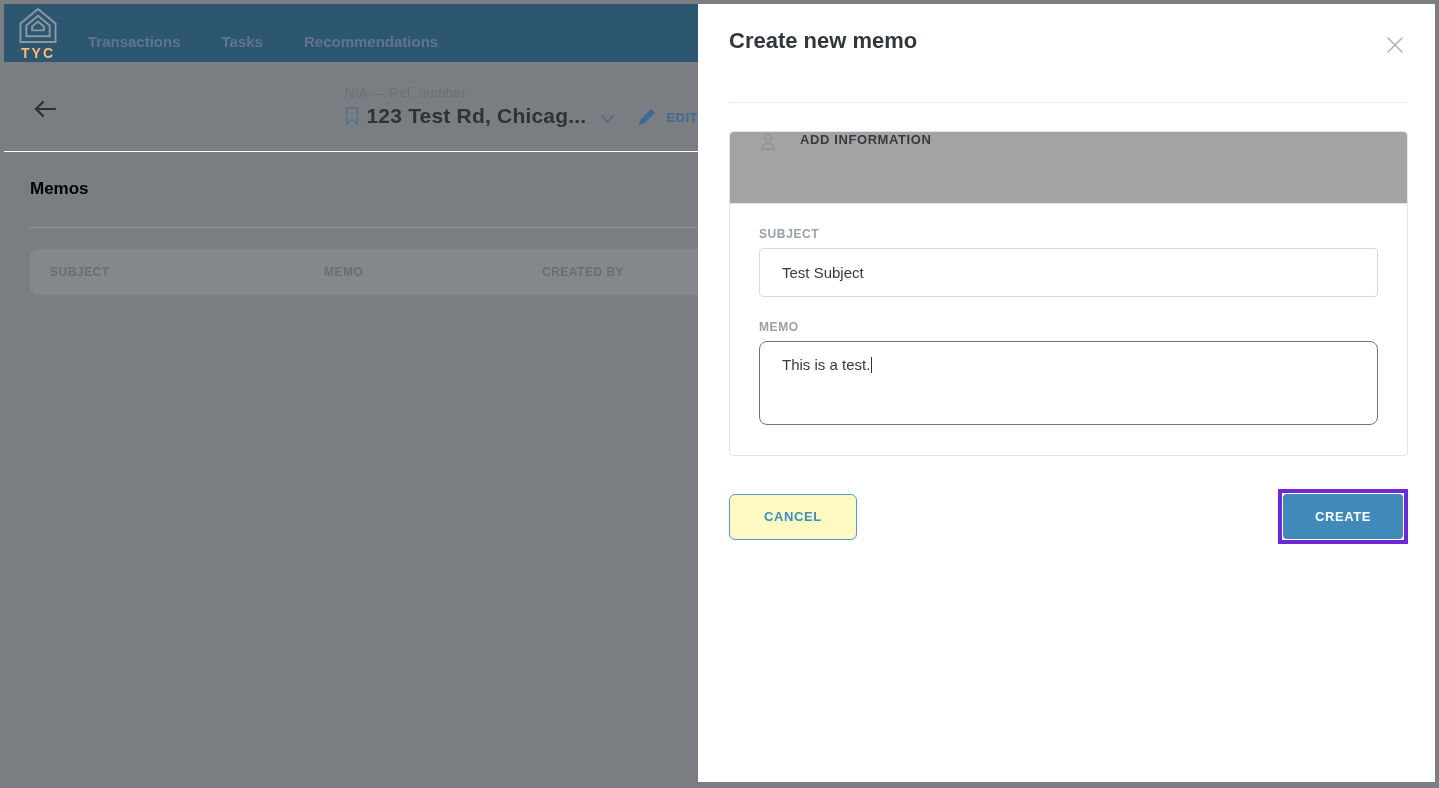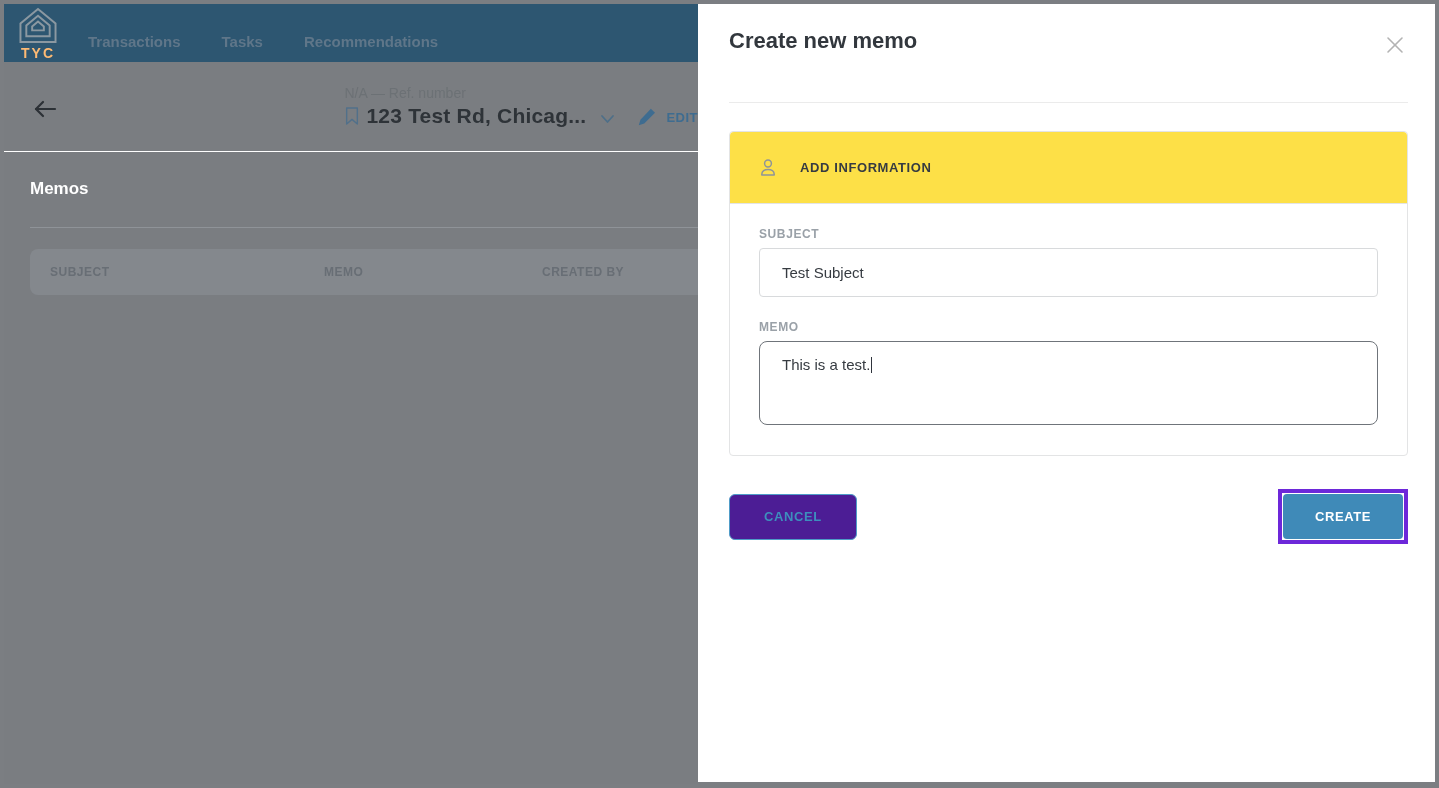--- a/index.html
+++ b/index.html
@@ -20,57 +20,57 @@
   .page-head { height:90px; border-bottom:1px solid #ffffff; display:flex; align-items:center; padding-left:29px;justify-content:space-between; }
   .back-btn { width:24px; height:24px; margin-top:8px; cursor:pointer; flex:0 0 auto; }
   .head-block { margin-left:14px; }
   .ref-label { font-size:14px; color:#6c7175; margin-bottom:3px; }
   .addr-row { display:flex; align-items:center; }
   .addr-title { font-size:21px; font-weight:700; color:#2e3338; margin-left:6px; letter-spacing:0.2px; }
   .chev { margin-left:14px; margin-top:6px; cursor:pointer; }
   .edit-btn { display:flex; align-items:center; margin-left:22px; margin-top:2px; cursor:pointer; }
   .edit-label { font-size:13px; font-weight:700; color:#3e6c90; margin-left:9px; letter-spacing:0.5px; }
 
-  .section-title { font-size:17px; font-weight:700; color:#ffffff; margin:27px 0 0 26px; }
+  .section-title { font-size:17px; font-weight:700; color:#000000; margin:27px 0 0 26px; }
   .section-divider { height:1px; background:#8f9398; margin:28px 0 0 26px; }
 
   .table-header { margin:21px 0 0 26px; height:46px; background:#84888d;
                   border-radius:8px 0 0 8px; display:flex; align-items:center; padding-left:20px; }
   .col { font-size:12px; font-weight:700; letter-spacing:0.5px; color:#686e75; }
   .col-subject { width:274px; }
   .col-memo { width:218px; }
   .col-created { flex:1; }
 
   .backdrop { position:absolute; left:0; top:0; width:694px; height:780px; background:transparent; }
 
   
   .modal { position:absolute; left:694px; top:0; width:737px; height:778px; background:#ffffff; padding:0 27px 0 31px; }
   .modal-head { display:flex; align-items:flex-start; justify-content:space-between; padding-top:24px; }
   .modal-title { font-size:22px; font-weight:700; color:#32373d; }
   .close-btn { margin-top:4px; cursor:pointer; padding:2px; }
   .modal-divider { height:1px; background:#ebebeb; margin-top:44px; }
 
   .card { margin-top:28px; border:1px solid #e3e4e5; border-radius:4px; background:#fff; }
-  .card-head { height:72px; background:#fde047; border-bottom:1px solid #e3e4e5; border-radius:4px 4px 0 0;
-               display:flex; align-items:center; padding-left:28px; }
+  .card-head { height:72px; background:#a3a3a3; border-bottom:1px solid #e3e4e5; border-radius:4px 4px 0 0;
+               display:flex; padding-left:28px; }
   .card-head-label { font-size:13px; font-weight:700; color:#363b41; letter-spacing:0.6px; margin-left:22px; }
   .card-body { padding:23px 29px 30px 29px; }
 
   .field-label { font-size:12px; font-weight:600; color:#9aa1a8; letter-spacing:0.6px; margin-bottom:7px; }
   .text-input { width:100%; height:49px; border:1px solid #d8dadc; border-radius:4px; padding:0 22px;
                 font-family:"Liberation Sans", sans-serif; font-size:15px; color:#363b41; outline:none; }
   .memo-group { margin-top:23px; }
   .memo-box { width:100%; height:84px; border:1px solid #6f747a; border-radius:8px; padding:13px 22px;
               font-size:15px; color:#363b41; line-height:20px; cursor:text; background:#fff; }
   .caret { display:inline-block; width:1px; height:16px; background:#2f343c; vertical-align:-3px; margin-left:1px; }
 
   .actions { display:flex; justify-content:space-between; align-items:center; margin-top:33px; }
   .btn { font-family:"Liberation Sans", sans-serif; font-size:13px; font-weight:700; letter-spacing:0.6px;
          border-radius:4px; cursor:pointer; }
-  .btn-cancel { width:128px; height:46px; background:#4c1d95; border:1px solid #4f9cc8; color:#3d8ebd; border-radius:6px; }
+  .btn-cancel { width:128px; height:46px; background:#fef9c3; border:1px solid #4f9cc8; color:#3d8ebd; border-radius:6px; }
   .annotation { border:4px solid #6d28d9; padding:1px; display:inline-block; line-height:0; }
   .btn-create { width:120px; height:45px; background:#3f8ab8; border:none; color:#ffffff; }
 
   svg { display:block; }
 </style>
 </head>
 <body>
 
 <div class="screen">
   <div class="app">

